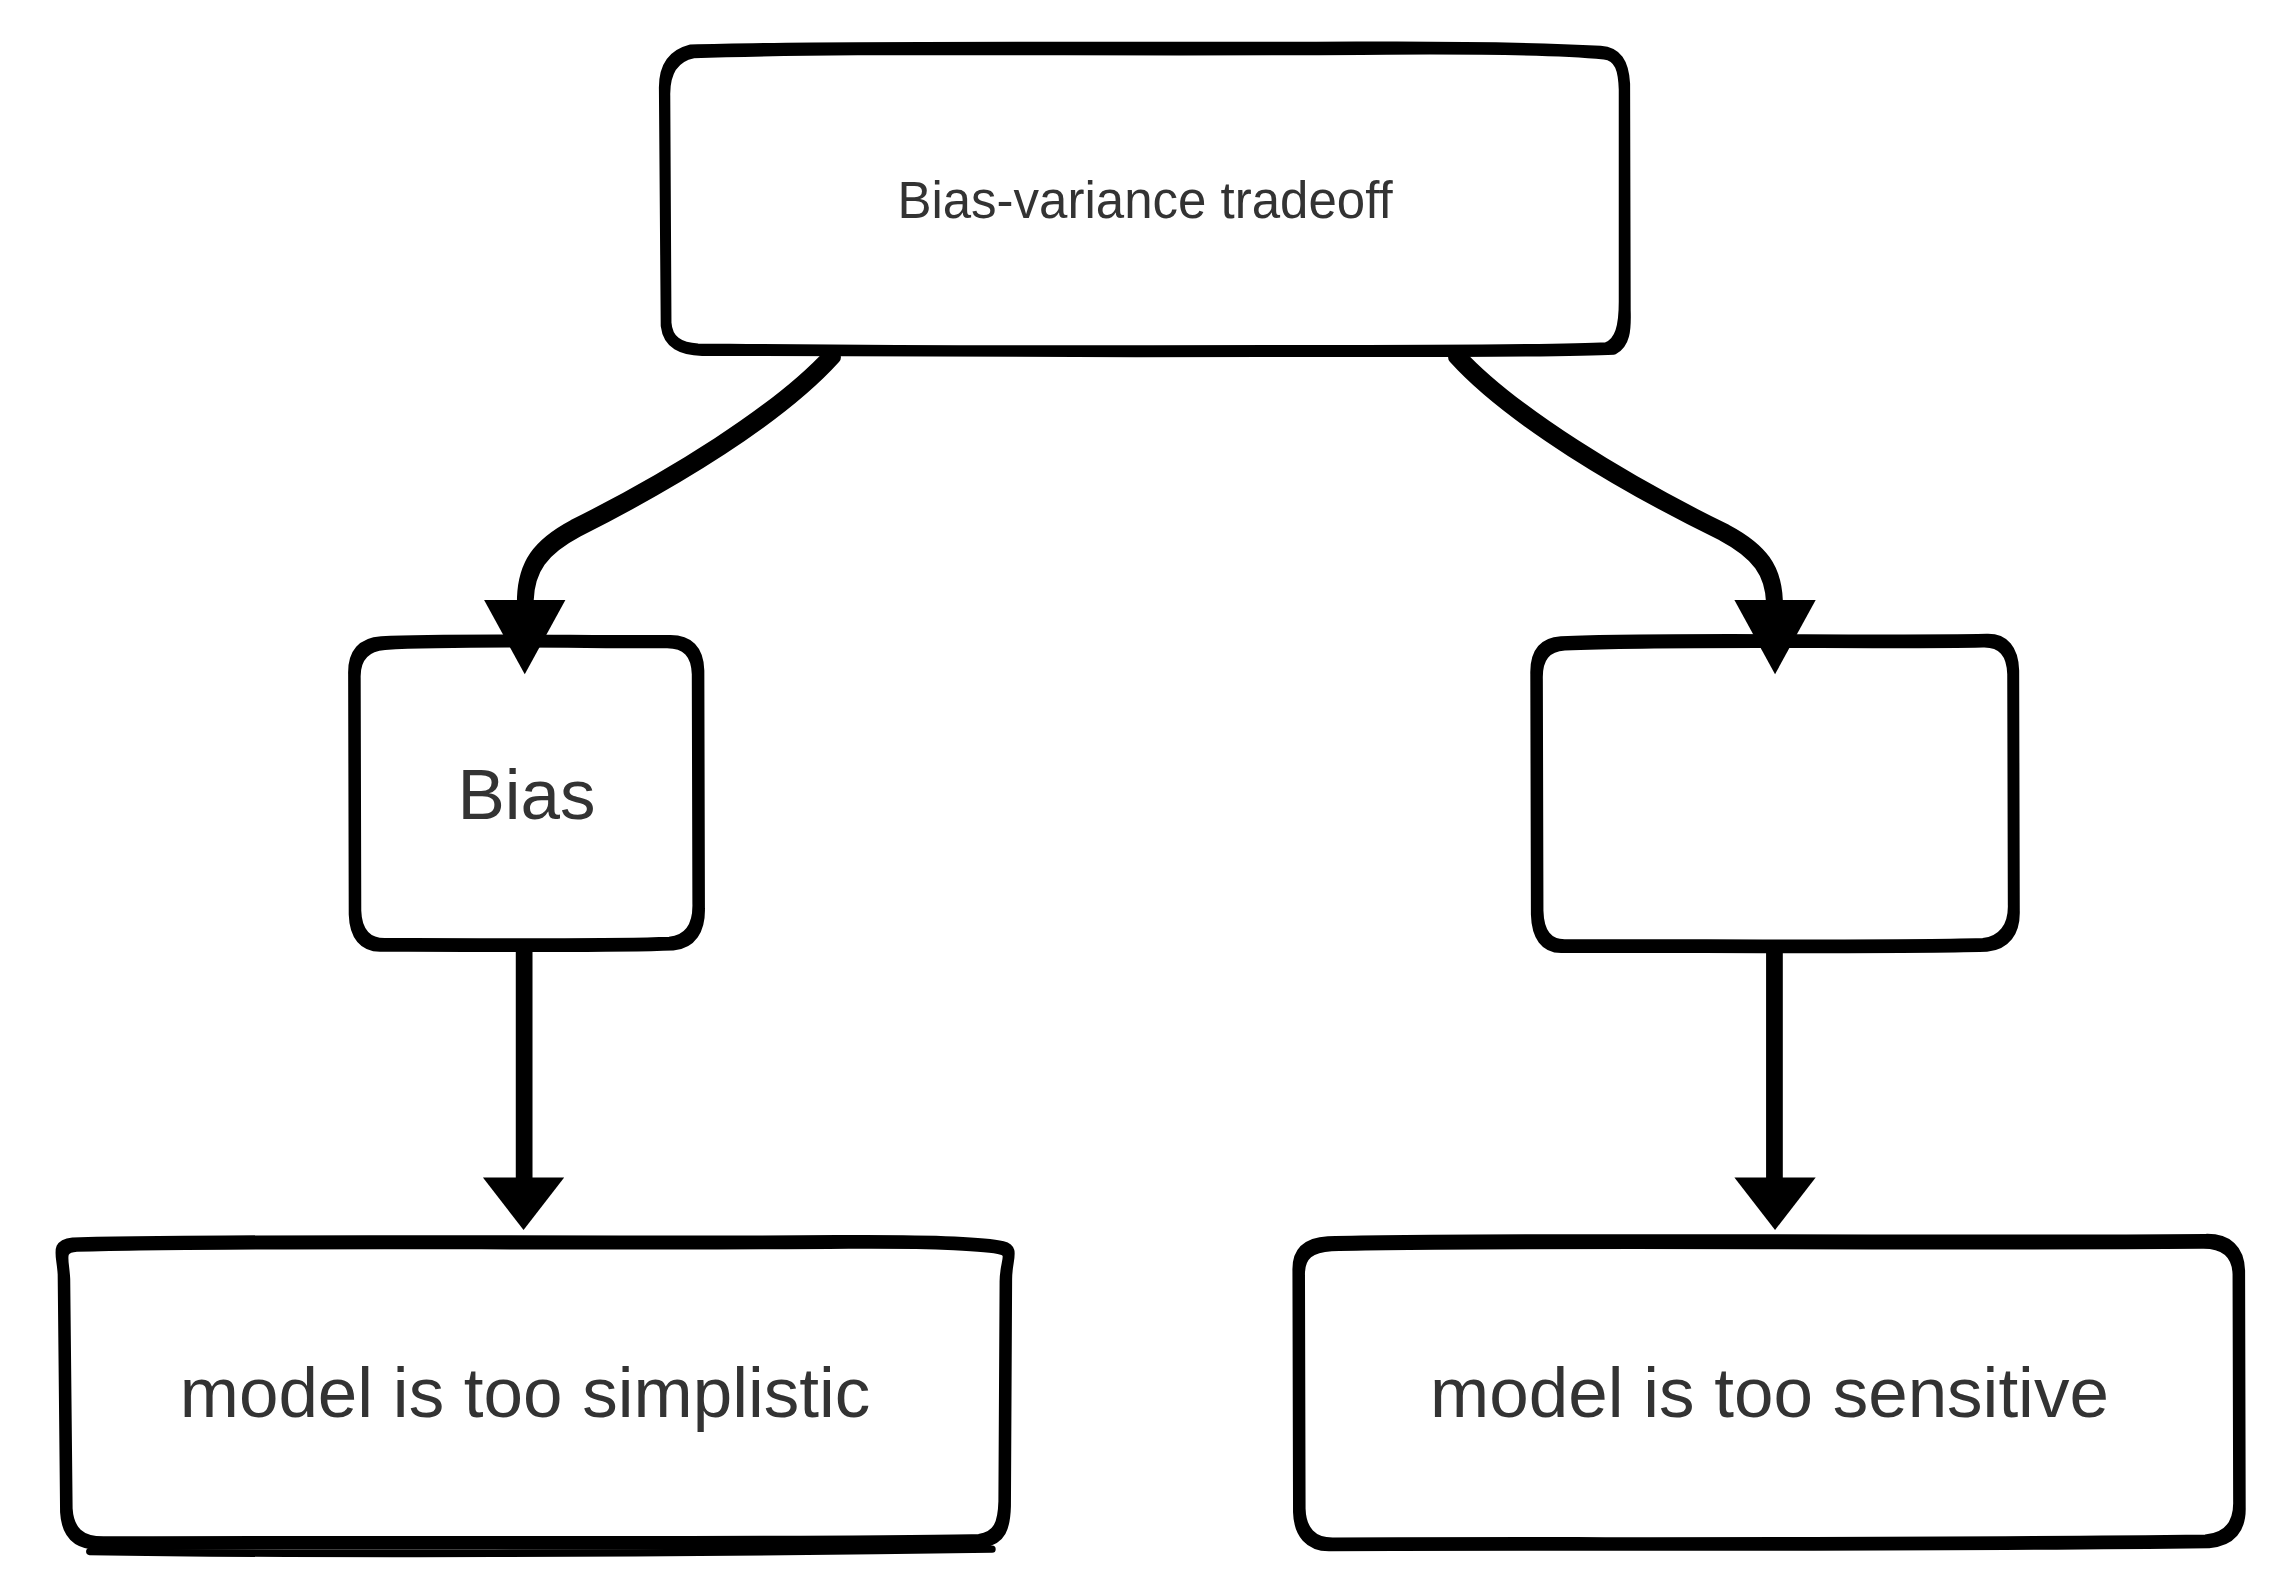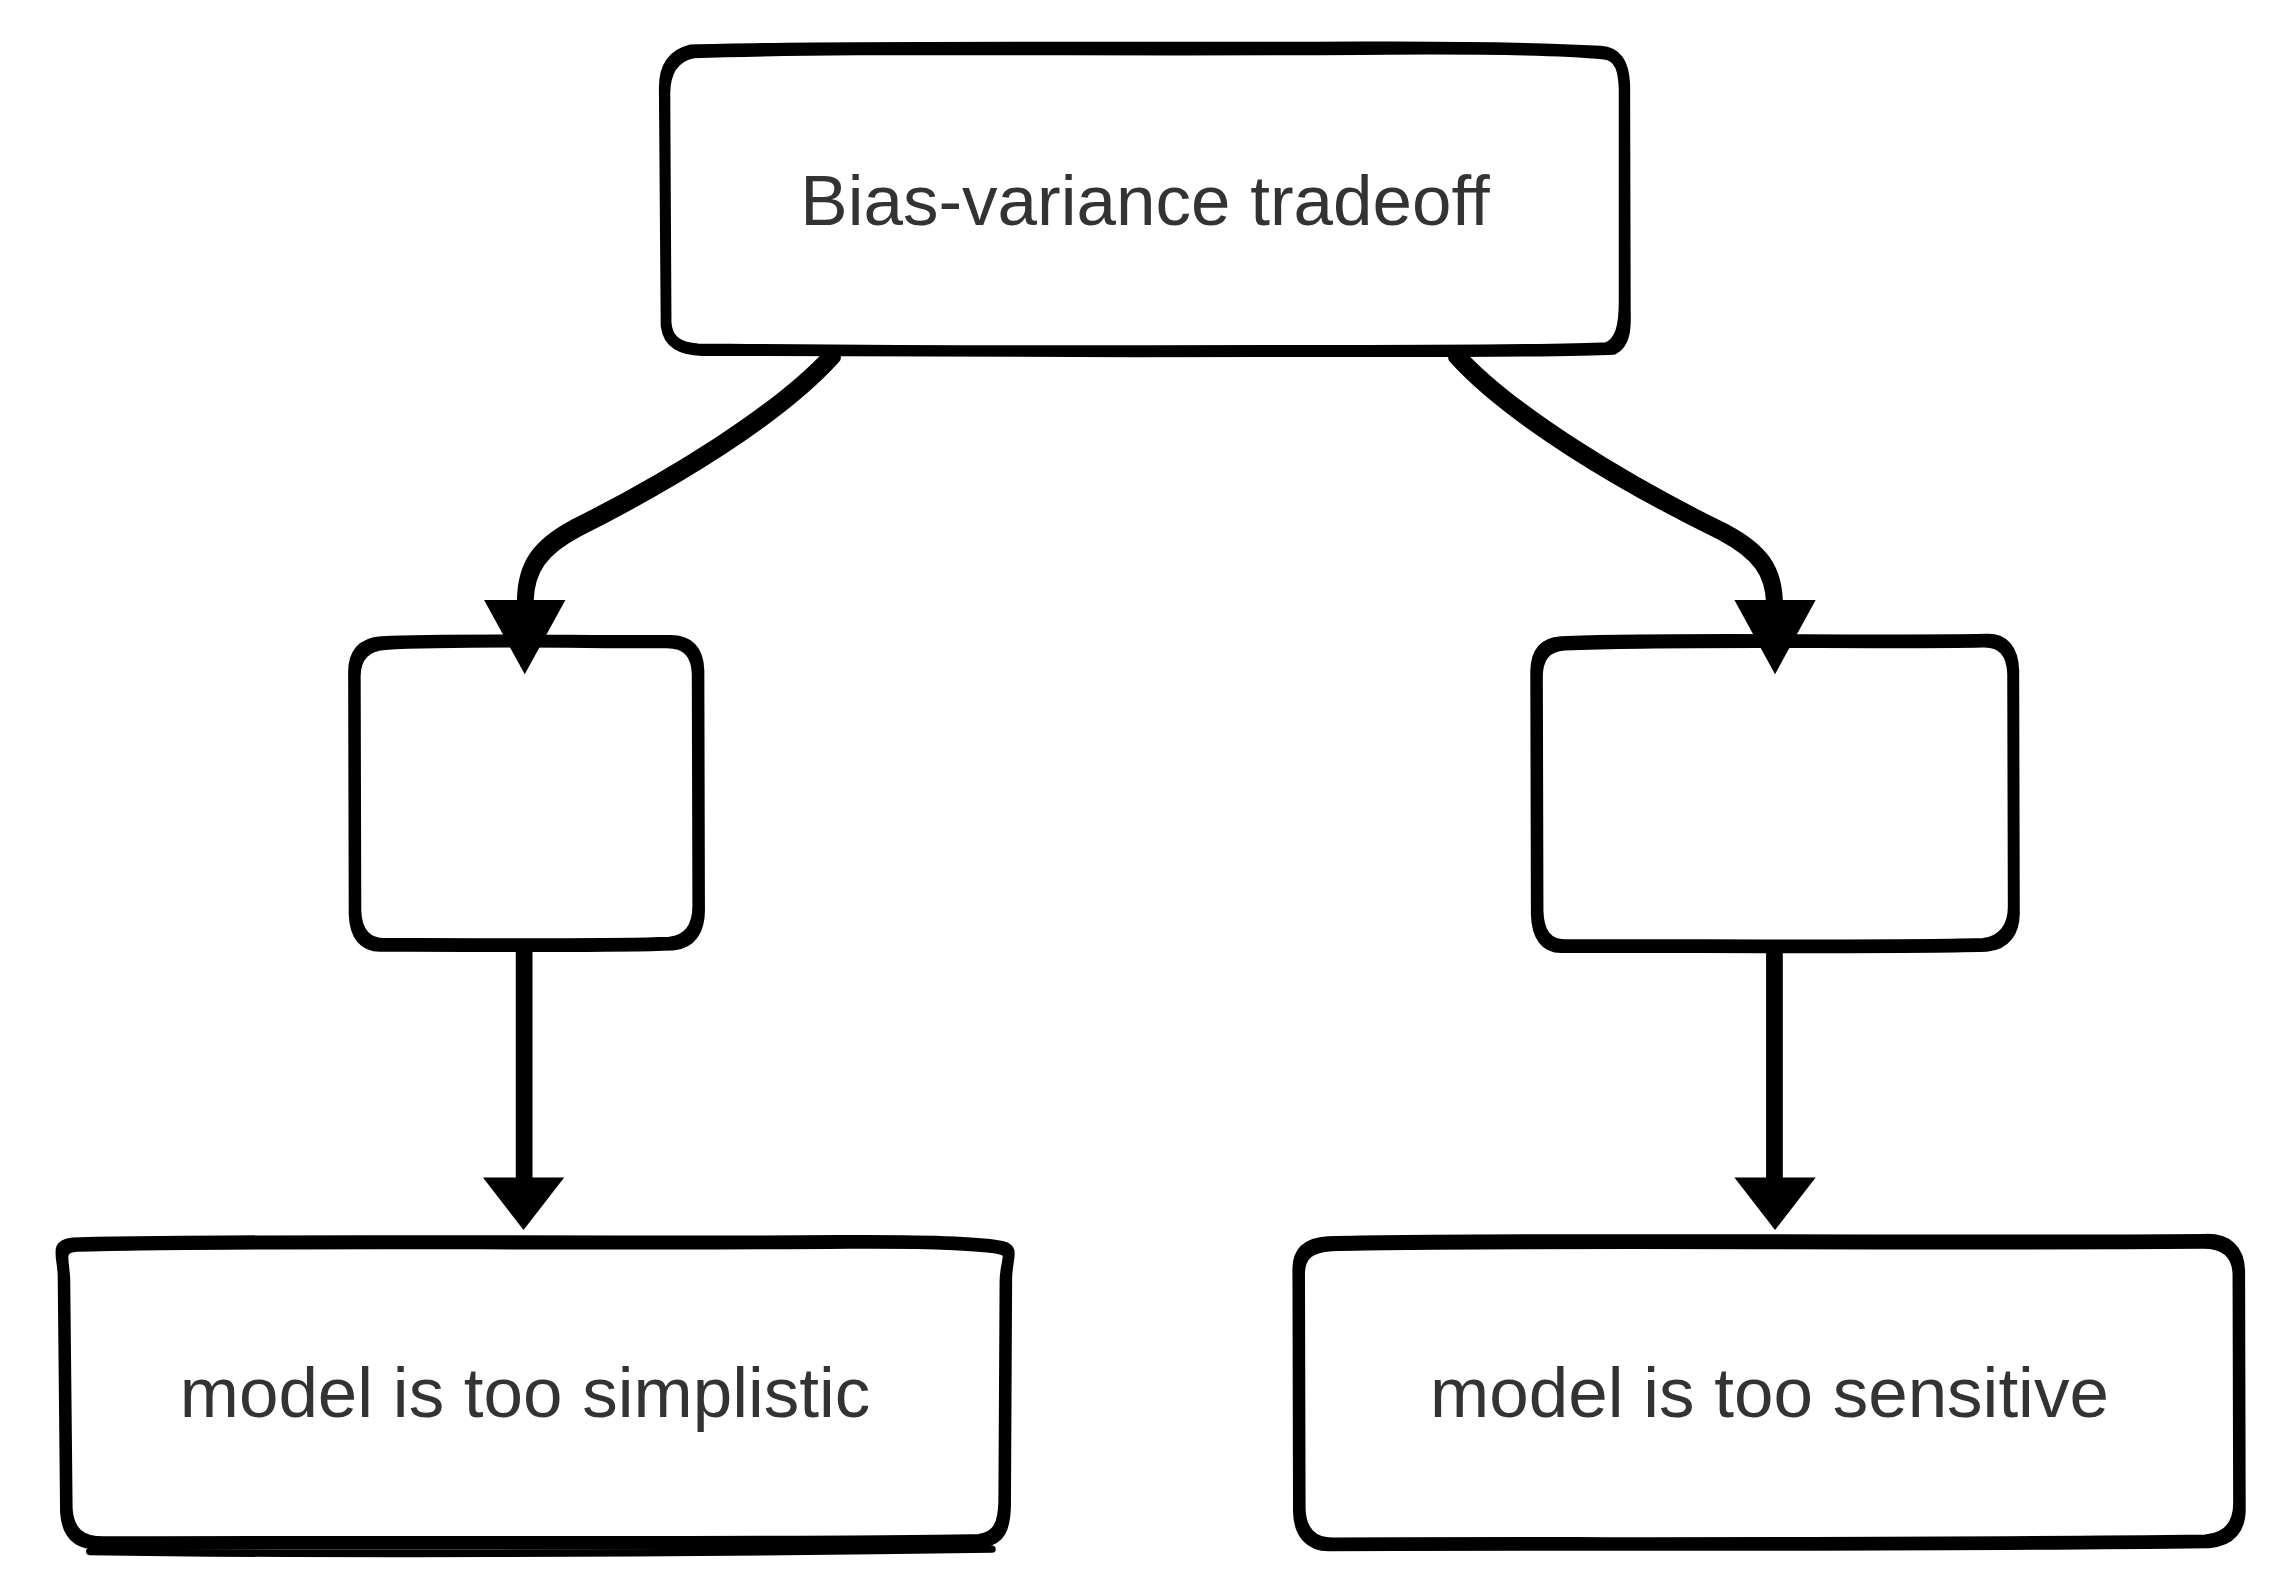--- a/index.html
+++ b/index.html
@@ -29,21 +29,21 @@
     display: flex;
     align-items: center;
     justify-content: center;
     text-align: center;
     color: #333333;
     font-family: "Liberation Sans", sans-serif;
     font-weight: 400;
     white-space: nowrap;
     pointer-events: none;
   }
-  .lbl-root   { left: 664px; top: 48px;   width: 962px; height: 305px;  font-size: 71px; }
+  .lbl-root   { left: 664px; top: 48px;   width: 962px; height: 305px;  font-size: 51px; }
   .lbl-bias   { left: 353px;  top: 640px; width: 347px;  height: 308px;  font-size: 71px; }
   .lbl-var    { left: 1536px; top: 640px; width: 478px;  height: 311px;  font-size: 71px; }
   .lbl-simp   { left: 43px;   top: 1240px; width: 964px; height: 305px;  font-size: 71px; text-align: center; }
   .lbl-sens   { left: 1297px; top: 1240px; width: 945px; height: 305px;  font-size: 71px; }
   .hit {
     position: absolute;
     background: transparent;
   }
 </style>
 </head>
@@ -162,20 +162,21 @@
         <path d="M2972,1588 L2972,1980"></path>
         <path d="M2966,1594 L2966,1984"></path>
       </g>
       <polygon points="2902,1970 3038,1970 2970,2058" fill="#000000" stroke="none"></polygon>
 
     </g>
   </svg>
 
   <div class="node-label lbl-root">Bias-variance tradeoff</div>
 
+  <div class="node-label lbl-bias">Bias</div>
 
 
   <div class="node-label lbl-simp">model is too simplistic</div>
 
   <div class="node-label lbl-sens">model is too sensitive</div>
 
   <div class="hit" style="left:664px;top:46px;width:964px;height:308px;"></div>
   <div class="hit" style="left:353px;top:640px;width:349px;height:309px;"></div>
   <div class="hit" style="left:1535px;top:638px;width:481px;height:311px;"></div>
   <div class="hit" style="left:61px;top:1237px;width:948px;height:311px;"></div>

